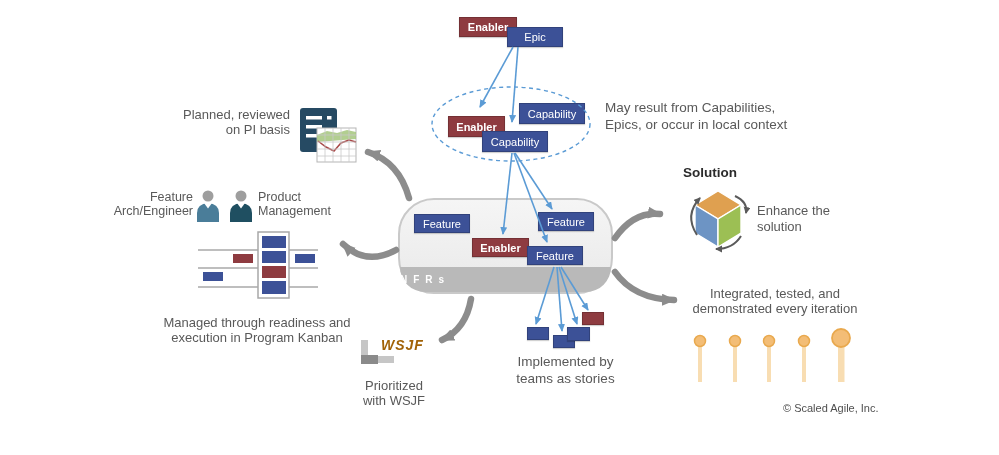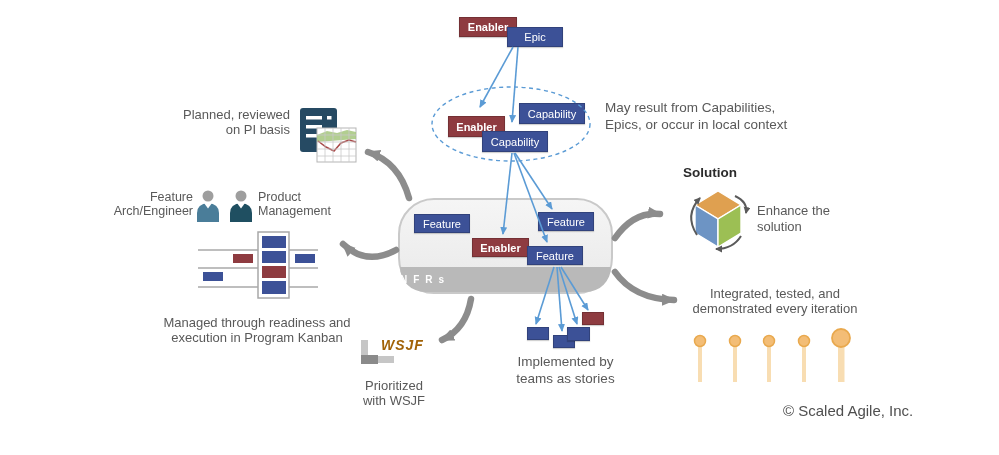--- a/index.html
+++ b/index.html
@@ -21,21 +21,21 @@
     box-shadow:0 1px 1px rgba(0,0,0,0.18);}
   .chip.blue{background:var(--box_blue,#3c5197);}
   .chip.red{background:var(--box_red,#8e3b40);font-weight:bold;}
   
   .cap{position:absolute;font-size:13px;line-height:15px;z-index:2;}
   .cap .ln{display:block;}
   .right-al{text-align:right;} .center-al{text-align:center;}
   .solution-title{font-weight:bold;color:#2b2b2b;font-size:13.5px;}
   .wsjf-label{position:absolute;left:381px;top:337px;font-size:14px;font-style:italic;
     font-weight:bold;color:#a16207;z-index:2;letter-spacing:1px;}
-  .copyright{position:absolute;left:783px;top:402px;font-size:15px;color:#4f4f4f;z-index:2;text-align:center;}
+  .copyright{position:absolute;left:783px;top:402px;font-size:11px;color:#4f4f4f;z-index:2;text-align:center;}
   
   .f-blue{fill:var(--box_blue,#3c5197);} .f-red{fill:var(--box_red,#8e3b40);}
   .s-ablue{stroke:var(--arrow_blue,#5b9bd5);fill:none;stroke-width:1.6;}
   .s-agray{stroke:var(--arrow_gray,#8c8c8c);fill:none;stroke-width:6.5;stroke-linecap:round;}
   .ellipse-dashed{stroke:var(--arrow_blue,#5b9bd5);fill:none;stroke-width:1.4;stroke-dasharray:4 3.5;}
   .kanban-line{stroke:#a8a8a8;stroke-width:1.5;fill:none;}
   .kanban-col{fill:#fff;stroke:#a8a8a8;stroke-width:1.5;}
   .grid{stroke:#c9c9c9;stroke-width:0.8;}
   .rot-arrow{stroke:#5a5a5a;stroke-width:2;fill:none;}
 </style>

